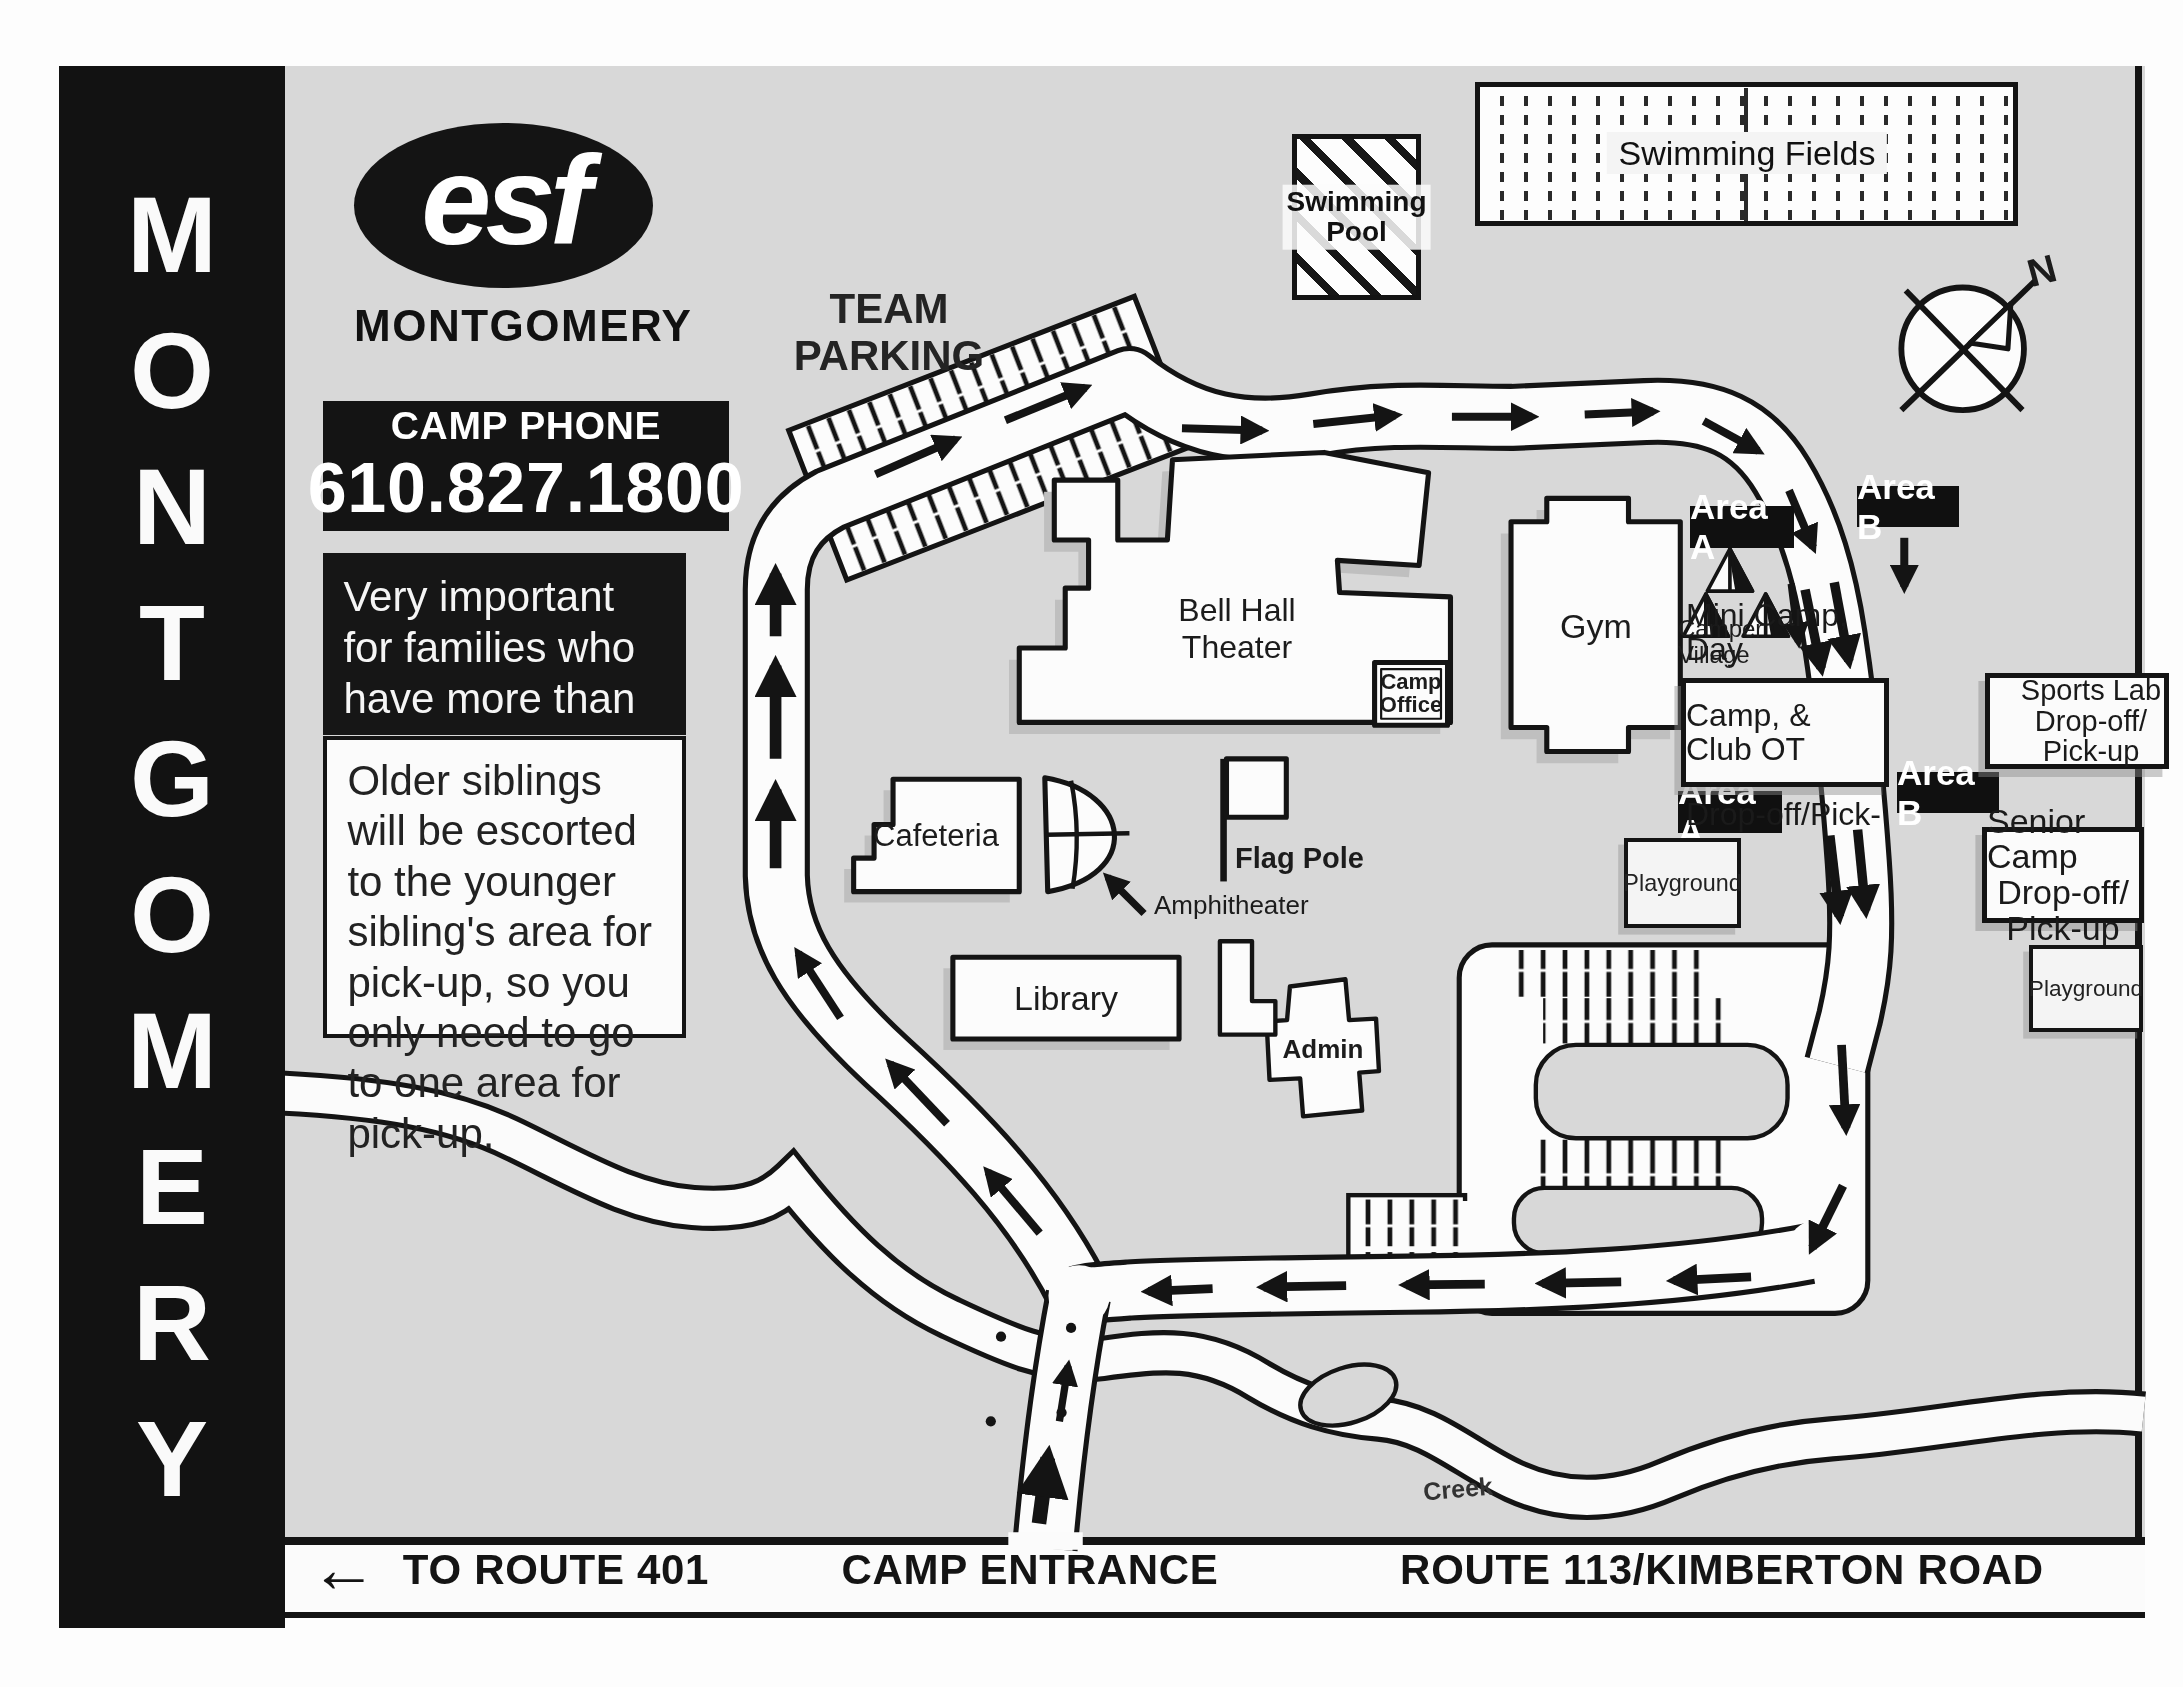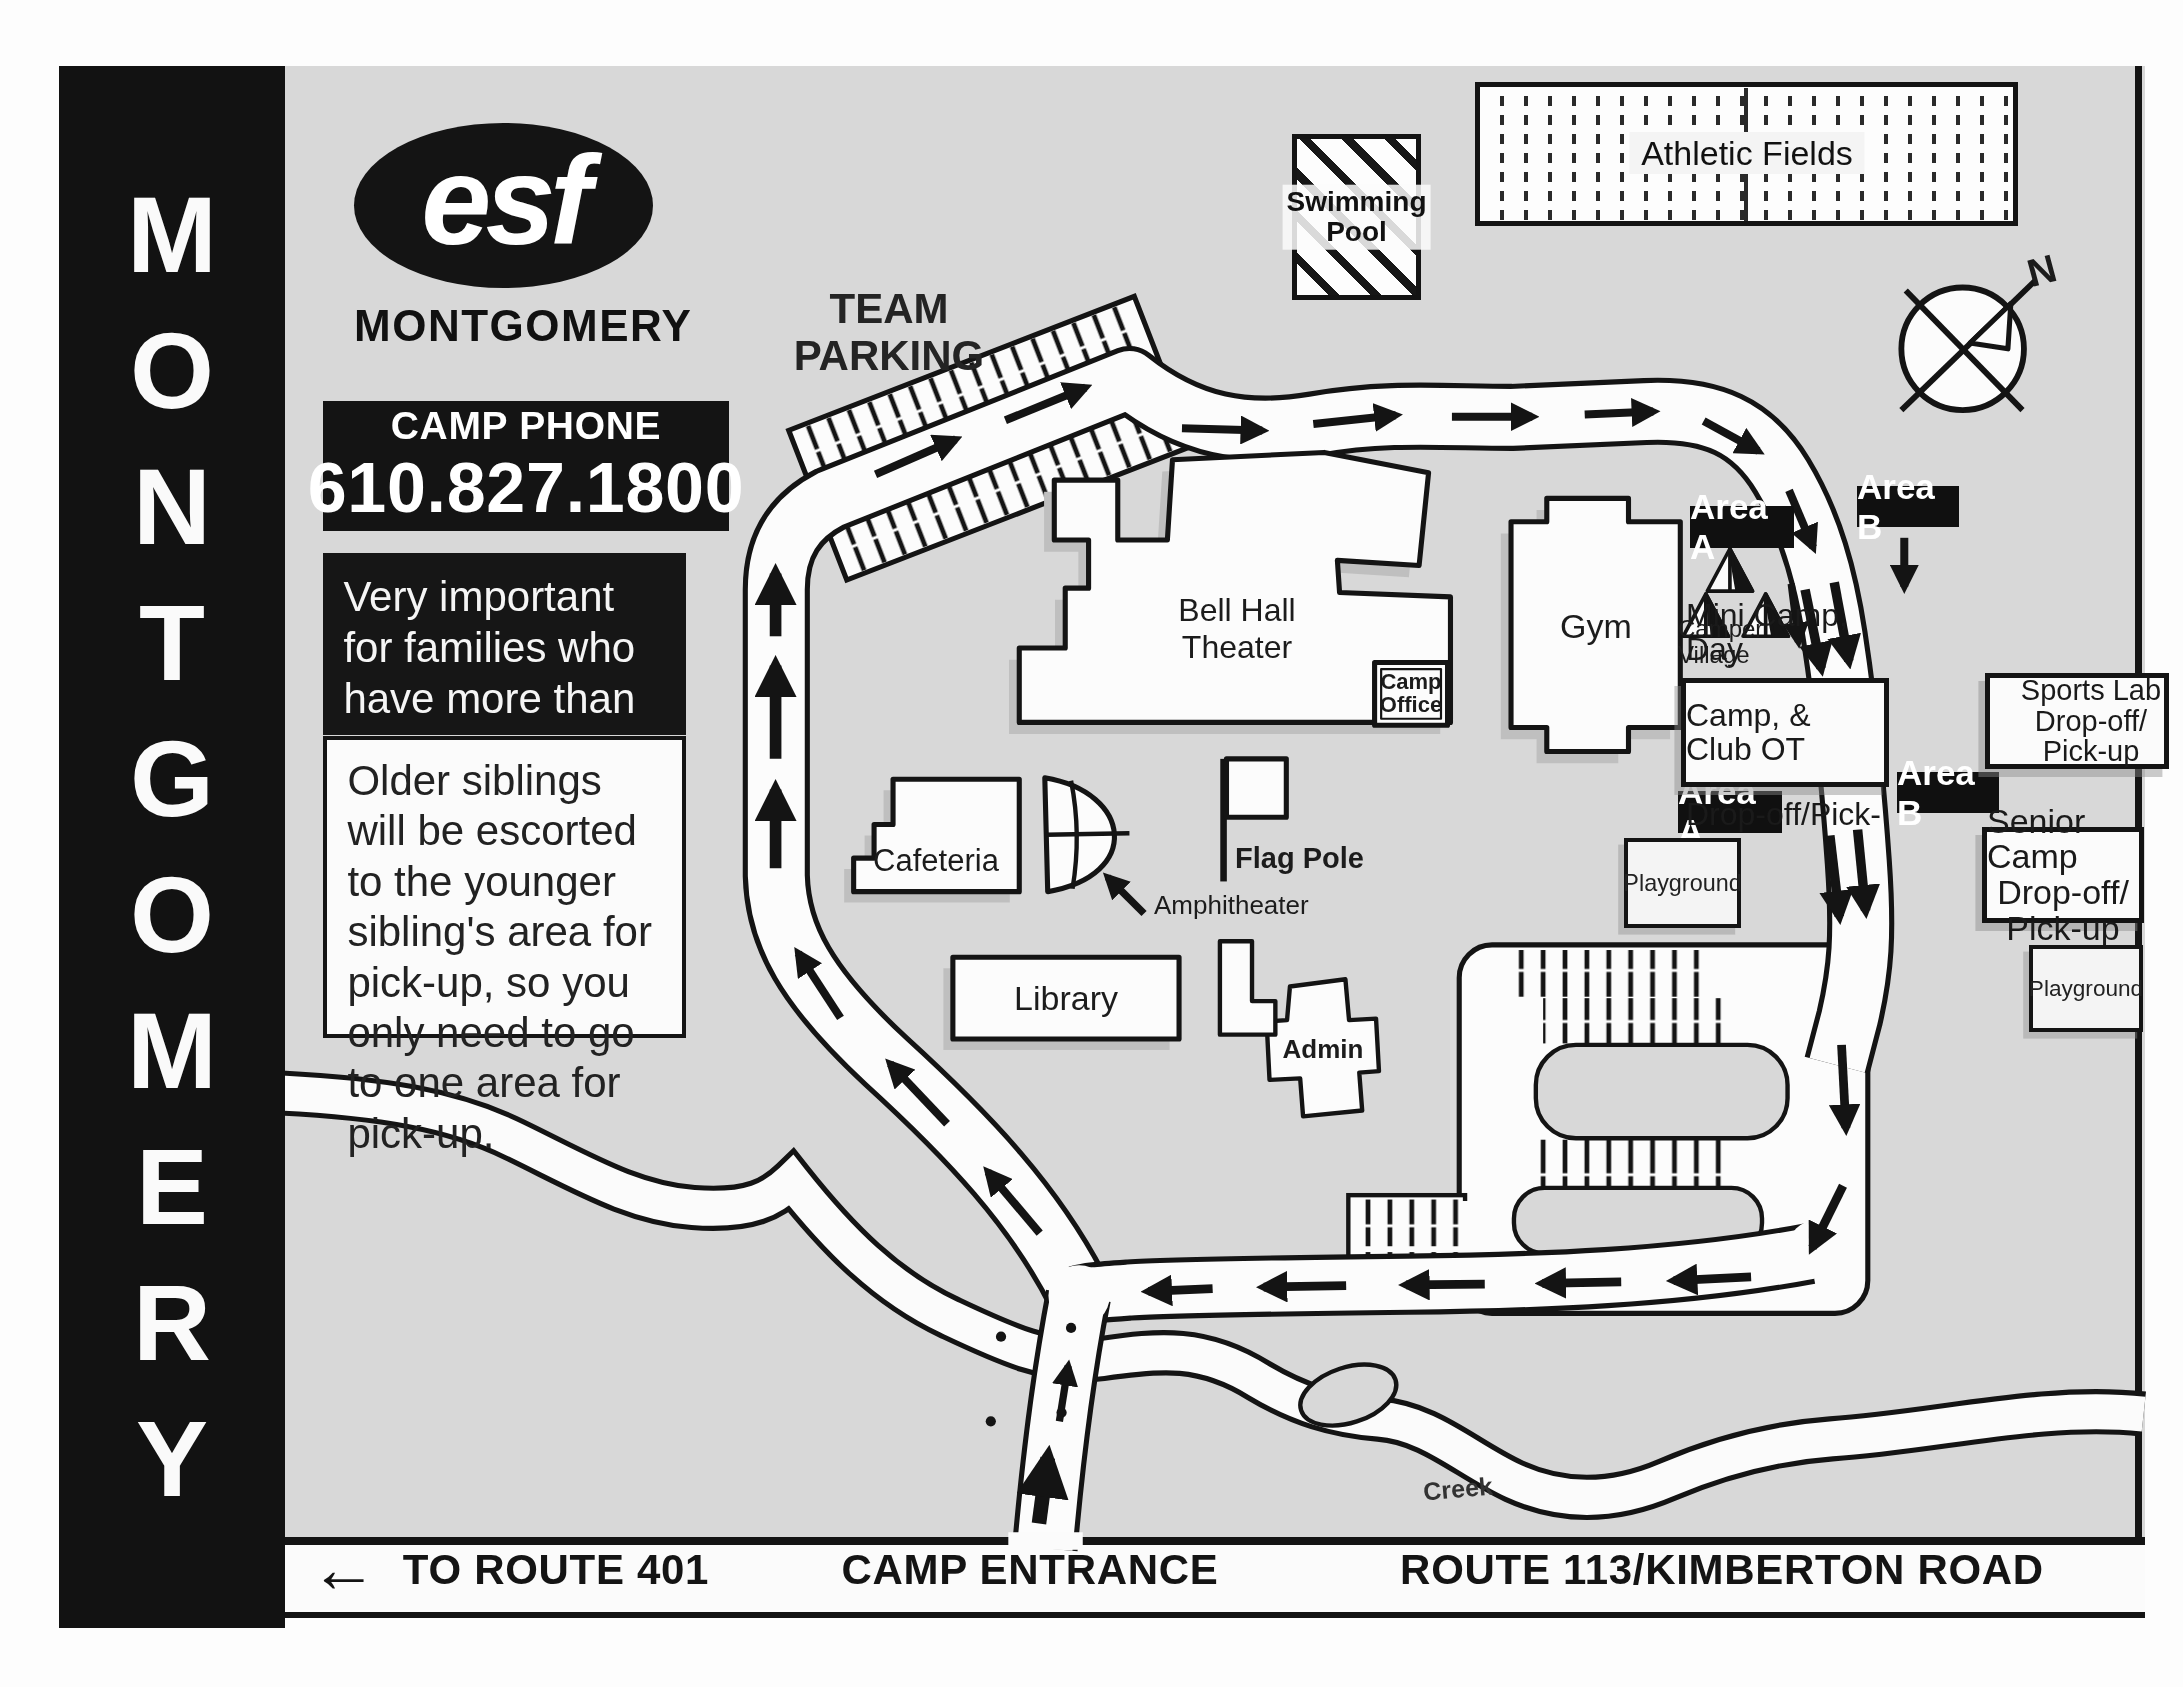--- a/index.html
+++ b/index.html
@@ -68,21 +68,21 @@
   <div id="band" class="abs z0"></div>
 
   <div id="pool" class="abs z0">
     <div class="lbl2">
       <div>Swimming</div>
       <div>Pool</div>
     </div>
   </div>
   <div id="fields" class="abs z0"></div>
   <div id="fields-div" class="abs z0"></div>
-  <div id="fields-label" class="z0">Athletic Fields</div>
+  <div id="fields-label" class="z0">Swimming Fields</div>
 
   <svg class="z1" width="2183" height="1687" viewBox="0 0 2992 2312">
     <defs>
       <marker id="ah" viewBox="0 0 10 10" refX="7.5" refY="5" markerWidth="3.6" markerHeight="3.6" orient="auto-start-reverse" markerUnits="strokeWidth">
         <path d="M0 0 L10 5 L0 10 z" fill="#141414"></path>
       </marker>
       <pattern id="teeth" width="30" height="70" patternUnits="userSpaceOnUse">
         <line x1="15" y1="2" x2="15" y2="68" stroke="#141414" stroke-width="6.5"></line>
       </pattern>
     </defs>
@@ -267,21 +267,21 @@
   </div>
   <div class="lbl z2" style="left:1237px;top:629px;font-size:32px;line-height:1.15;">
     <div>Bell Hall</div>
       <div>Theater</div>
   </div>
   <div class="lbl z2" style="left:1411px;top:693px;font-size:22px;font-weight:700;line-height:1.05;">
     <div>Camp</div>
       <div>Office</div>
   </div>
   <div class="lbl z2" style="left:1596px;top:626px;font-size:34px;">Gym</div>
-  <div class="lbl z2" style="left:936px;top:836px;font-size:31px;margin-top:25px;">Cafeteria</div>
+  <div class="lbl z2" style="left:936px;top:836px;font-size:31px;">Cafeteria</div>
   <div class="lbl z2" style="left:1154px;top:905px;font-size:26px;transform:translate(0,-50%);">Amphitheater</div>
   <div class="lbl z2" style="left:1235px;top:858px;font-size:29px;font-weight:700;transform:translate(0,-50%);">Flag Pole</div>
   <div class="lbl z2" style="left:1066px;top:998px;font-size:34px;">Library</div>
   <div class="lbl z2" style="left:1323px;top:1049px;font-size:26px;font-weight:700;">Admin</div>
   <div class="lbl z2" style="left:1678px;top:642px;font-size:24px;line-height:1.1;text-align:left;transform:translate(0,-50%);">
     <div>Camper</div>
       <div>Village</div>
   </div>
   <div class="lbl z2" style="left:1458px;top:1489px;font-size:25px;font-weight:700;color:#333;transform:translate(-50%,-50%) rotate(-5deg);">Creek</div>
   <div class="lbl z2" style="left:2042px;top:271px;font-size:39px;font-weight:800;transform:translate(-50%,-50%) rotate(-15deg);">N</div>

